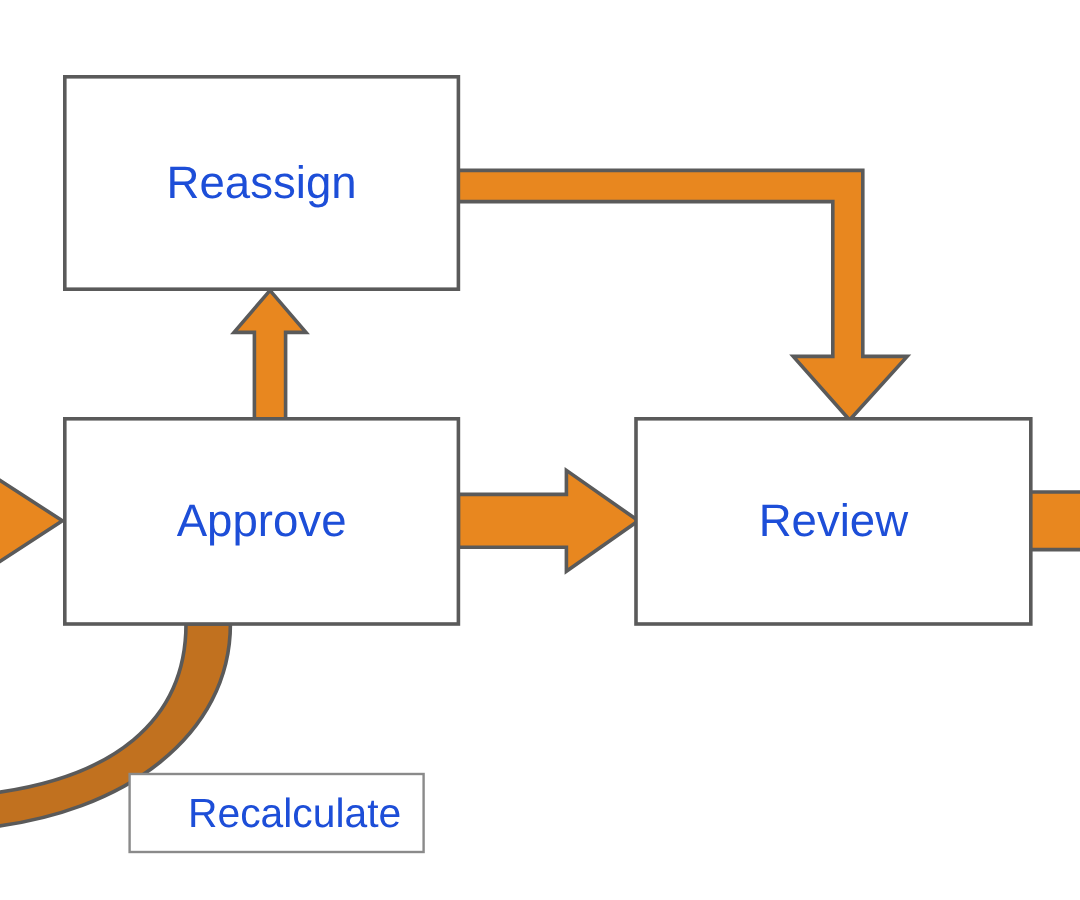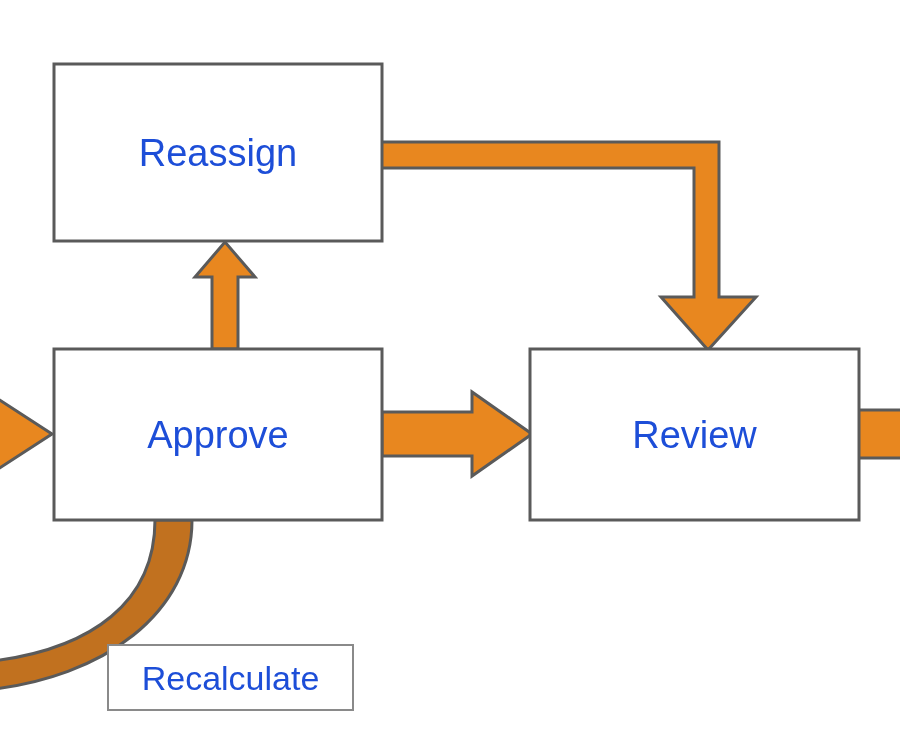--- a/index.html
+++ b/index.html
@@ -34,21 +34,21 @@
     color: #1d4ed8;
     font-family: "Liberation Sans", sans-serif;
     font-size: 38px;
     line-height: 1;
     white-space: nowrap;
     pointer-events: none;
   }
   .node-reassign { left: 54px; top: 64px;  width: 328px; height: 177px; }
   .node-approve  { left: 54px; top: 349px; width: 328px; height: 171px; }
   .node-review   { left: 530px; top: 349px; width: 329px; height: 171px; }
-  .node-recalculate { left: 108px; top: 645px; width: 245px; height: 65px; font-size: 34px; }
+  .node-recalculate { left: 108px; top: 645px; width: 245px; height: 65px; font-size: 34px; padding-left: 15px; }
 </style>
 </head>
 <body>
 
 <div id="canvas">
 
   <svg id="diagram-svg" viewBox="0 0 900 750">
 
     <g>
       <path d="M 155 520

